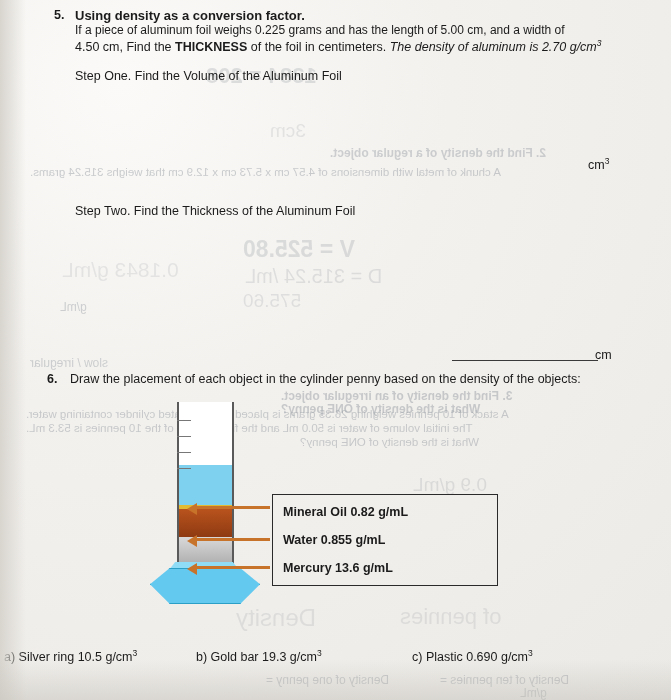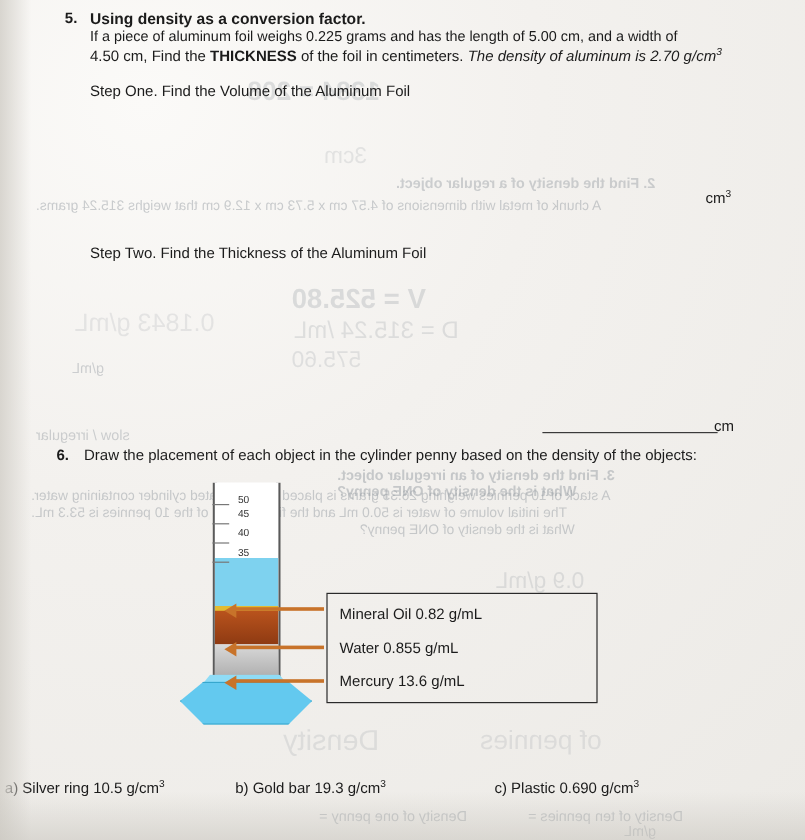--- a/index.html
+++ b/index.html
@@ -101,21 +101,21 @@
   .base-top{
     position:absolute;left:14px;top:170px;width:80px;height:14px;background:#8fdcf6;
     clip-path:polygon(14% 0%, 86% 0%, 100% 100%, 0% 100%);
   }
 
   
   .callout{
     position:absolute;left:272px;top:494px;width:224px;height:90px;
     border:1.5px solid #2a2a2a;background:transparent;
   }
-  .callout div{position:absolute;left:10px;font-size:12.5px;}
+  .callout div{position:absolute;left:10px;font-size:12.5px;font-weight:bold;}
   .c1{top:10px;}
   .c2{top:38px;}
   .c3{top:66px;}
 
   .arrow{position:absolute;height:0;border-top:3px solid #c8732a;}
   .arrow:after{
     content:"";position:absolute;left:-9px;top:-6px;
     border-top:6px solid transparent;border-bottom:6px solid transparent;
     border-right:10px solid #c8732a;
   }
@@ -181,26 +181,20 @@
   <div class="cyl">
     <div class="liq liq-oil"></div>
     <div class="liq liq-cap"></div>
     <div class="liq liq-water"></div>
     <div class="liq liq-merc"></div>
   </div>
   <div class="tick-line" style="top:28px;"></div>
   <div class="tick-line" style="top:44px;"></div>
   <div class="tick-line" style="top:60px;"></div>
   <div class="tick-line" style="top:76px;"></div>
-  <div class="ticks">
-    <div class="tick-row">50</div>
-    <div class="tick-row" style="height:16px;">45</div>
-    <div class="tick-row" style="height:16px;">40</div>
-    <div class="tick-row" style="height:16px;">35</div>
-  </div>
   <div class="base-top"></div>
   <div class="base"></div>
 </div>
 
 <div class="arrow a1"></div>
 <div class="arrow a2"></div>
 <div class="arrow a3"></div>
 
 <div class="callout">
   <div class="c1">Mineral Oil 0.82 g/mL</div>

